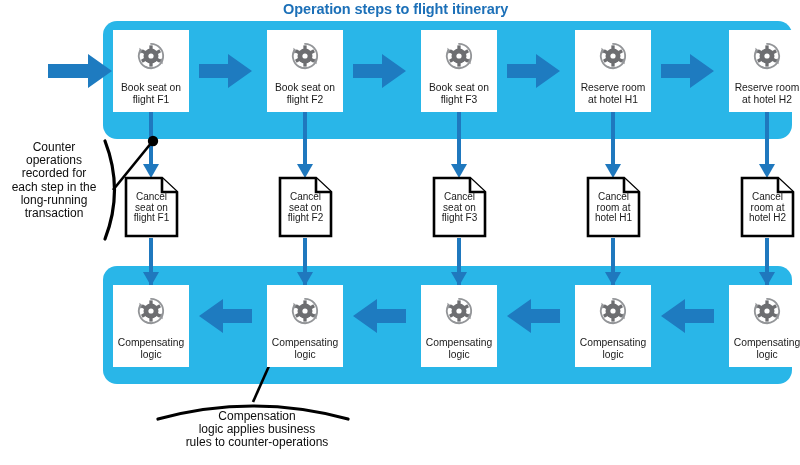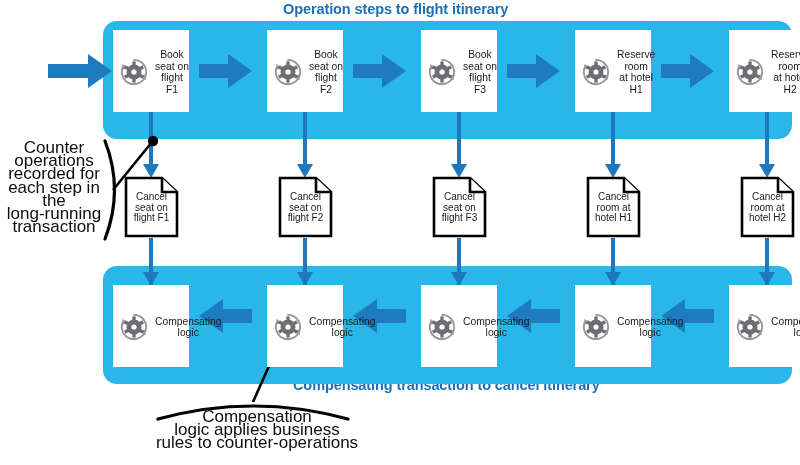--- a/index.html
+++ b/index.html
@@ -35,20 +35,21 @@
   #band-top{top:21px;}
   #band-bottom{top:266px;}
 
   
   .card{
     position:absolute;
     background:#ffffff;
     width:76px;height:82px;
     box-sizing:border-box;
     display:flex;
+    flex-direction:column;
     align-items:center;
     justify-content:flex-start;
   }
   .card .gear{margin-top:6px;}
   .card .clabel{
     font-size:10.3px;
     color:#1a1a1a;
     line-height:11.5px;
     text-align:center;
     white-space:pre-line;
@@ -70,37 +71,36 @@
     color:#1a1a1a;
     white-space:pre-line;
   }
 
   
   .svgl{position:absolute;left:0;top:0;width:800px;height:465px;pointer-events:none;}
 
   
   .callout{
     position:absolute;
-    font-size:17px;
+    font-size:12px;
     line-height:13.2px;
     color:#0d0d0d;
     text-align:center;
     white-space:pre-line;
   }
   #callout-top{left:2px;top:141px;width:104px;}
   #callout-bottom{left:146px;top:410px;width:222px;}
 </style>
 </head>
 <body>
 
 <div id="stage">
 
   <div class="band-title" id="title-top">Operation steps to flight itinerary</div>
 
-  <div class="band-title" id="title-bottom">Compensating transaction to cancel itinerary</div>
 
   <div class="band" id="band-top"></div>
   <div class="band" id="band-bottom"></div>
 
   <svg class="svgl" viewBox="0 0 800 465">
     <defs>
       <g id="fatArrowR">
         <path d="M0,-7 H26 V-15 L46,0 L26,15 V7 H0 Z"></path>
       </g>
     </defs>

